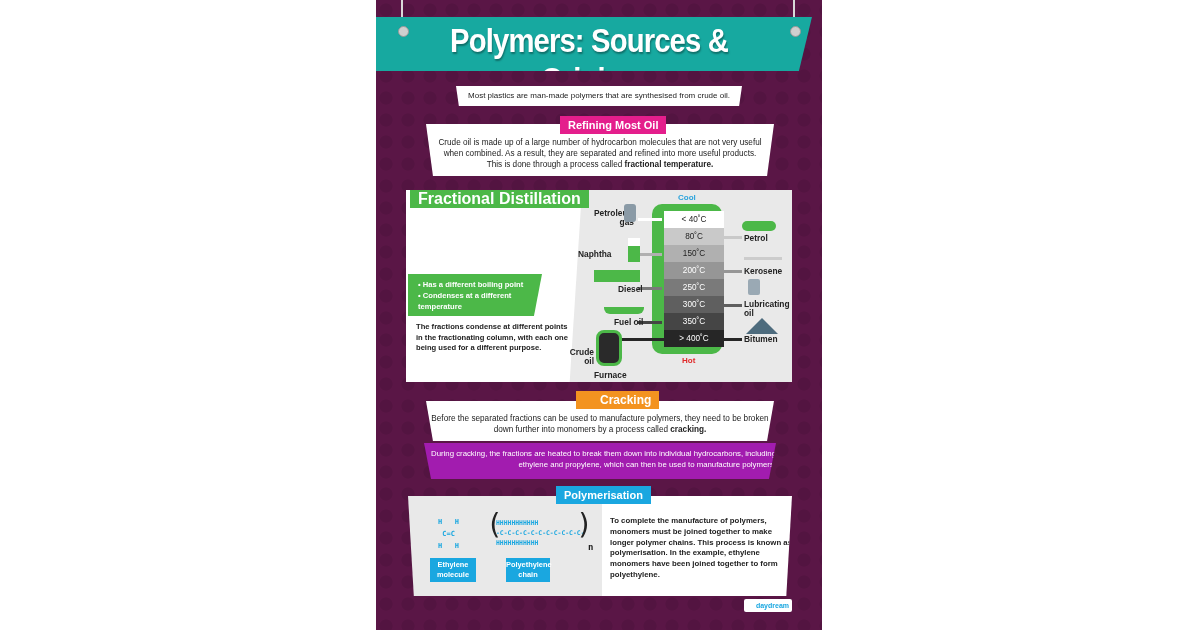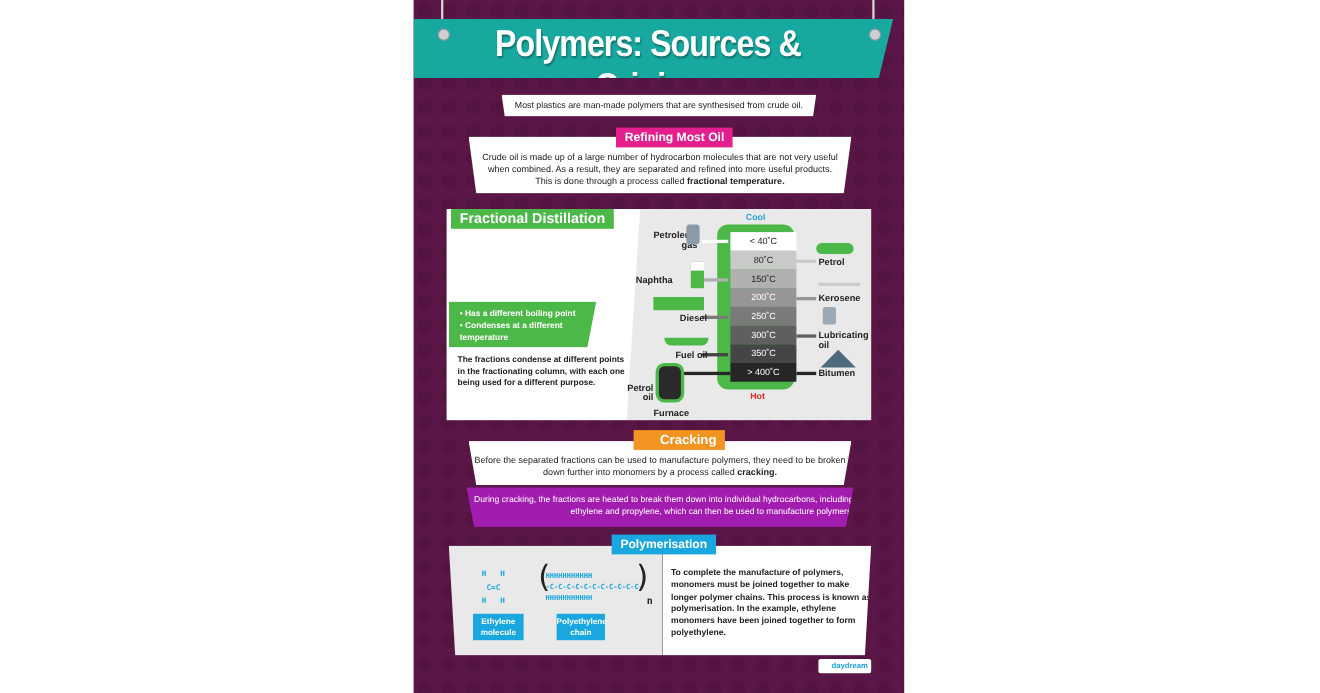--- a/index.html
+++ b/index.html
@@ -10,21 +10,21 @@
   .banner{position:absolute;left:0;top:17px;width:436px;height:54px;background:#17a9a0;clip-path:polygon(0 0,100% 0,97% 100%,0 100%);box-shadow:0 2px 3px rgba(0,0,0,.4);}
   .banner h1{margin:0;position:absolute;left:0;right:10px;top:4px;text-align:center;color:#fff;font-family:"Liberation Sans",sans-serif;font-weight:bold;font-size:34px;letter-spacing:-1px;transform:scaleX(.86);text-shadow:1px 2px 2px rgba(0,0,0,.35);}
   .screw{position:absolute;top:26px;width:9px;height:9px;border-radius:50%;background:#cfcfcf;border:1px solid #999;}
   .box{position:absolute;background:#fff;color:#222;text-align:center;font-size:8.2px;line-height:11px;}
   .tag{position:absolute;color:#fff;font-weight:bold;font-size:11px;padding:2px 8px;line-height:14px;}
   .intro{left:80px;top:86px;width:286px;height:20px;line-height:20px;font-size:8px;clip-path:polygon(0 0,100% 0,99% 100%,1% 100%);}
   .refine{left:50px;top:124px;width:348px;height:52px;clip-path:polygon(0 0,100% 0,98% 100%,2% 100%);}
   .refine p{margin:13px 10px 0;}
   .fd-panel{position:absolute;left:30px;top:190px;width:386px;height:192px;background:#e9e9e9;}
   .fd-text{position:absolute;left:30px;top:190px;width:176px;height:192px;background:#fff;clip-path:polygon(0 0,100% 0,93% 100%,0 100%);}
-  .fd-tag{left:34px;top:190px;background:#4cb848;font-size:13px;}
+  .fd-tag{left:34px;top:190px;background:#4cb848;font-size:16px;}
   .fd-body{position:absolute;left:40px;top:213px;width:160px;font-size:7.6px;line-height:10.4px;color:#222;font-weight:bold;}
   .fd-green{position:absolute;left:32px;top:274px;width:134px;height:42px;background:#4cb848;clip-path:polygon(0 0,100% 0,94% 100%,0 100%);}
   .fd-green ul{margin:5px 0 0 0;padding:0 0 0 10px;list-style:none;color:#fff;font-size:7.6px;line-height:11px;font-weight:bold;}
   .fd-green li::before{content:"• ";}
   .fd-body2{position:absolute;left:40px;top:322px;width:160px;font-size:7.6px;line-height:10.6px;color:#222;font-weight:bold;}
   .col{position:absolute;left:276px;top:204px;width:70px;height:150px;background:#4cb848;border-radius:10px;}
   .frac{position:absolute;left:288px;width:60px;height:17px;line-height:17px;text-align:center;font-size:8.2px;}
   .lbl{position:absolute;font-size:8.4px;color:#222;font-weight:bold;line-height:9px;}
   .cool{position:absolute;left:302px;top:193px;color:#2aa3dc;font-size:8px;font-weight:bold;}
   .hot{position:absolute;left:306px;top:356px;color:#e02a2a;font-size:8px;font-weight:bold;}
@@ -97,21 +97,21 @@
 
   <div class="lbl" style="left:218px;top:209px;text-align:right;width:40px">Petroleum gas</div>
   <div style="position:absolute;left:248px;top:204px;width:12px;height:18px;background:#8a9aa6;border-radius:3px"></div>
   <div class="lbl" style="left:202px;top:250px">Naphtha</div>
   <div style="position:absolute;left:252px;top:238px;width:12px;height:16px;background:#4cb848;border-top:8px solid #fff"></div>
   <div style="position:absolute;left:218px;top:270px;width:46px;height:12px;background:#4cb848"></div>
   <div class="lbl" style="left:242px;top:285px">Diesel</div>
   <div style="position:absolute;left:228px;top:307px;width:40px;height:7px;background:#4cb848;border-radius:0 0 6px 6px"></div>
   <div class="lbl" style="left:238px;top:318px">Fuel oil</div>
   <div style="position:absolute;left:220px;top:330px;width:20px;height:30px;border:3px solid #4cb848;border-radius:8px;background:#2a2a2a"></div>
-  <div class="lbl" style="left:186px;top:348px;text-align:right;width:32px">Petrol oil</div>
+  <div class="lbl" style="left:186px;top:348px;text-align:right;width:32px">Crude oil</div>
   <div class="lbl" style="left:218px;top:371px">Furnace</div>
 
   <div style="position:absolute;left:366px;top:221px;width:34px;height:10px;background:#4cb848;border-radius:6px"></div>
   <div class="lbl" style="left:368px;top:234px">Petrol</div>
   <div style="position:absolute;left:368px;top:257px;width:38px;height:3px;background:#ccc"></div>
   <div class="lbl" style="left:368px;top:267px">Kerosene</div>
   <div style="position:absolute;left:372px;top:279px;width:12px;height:16px;background:#9aa9b4;border-radius:2px"></div>
   <div class="lbl" style="left:368px;top:300px;width:44px">Lubricating oil</div>
   <div style="position:absolute;left:370px;top:318px;width:0;height:0;border-left:16px solid transparent;border-right:16px solid transparent;border-bottom:16px solid #4d6b7d"></div>
   <div class="lbl" style="left:368px;top:335px">Bitumen</div>

